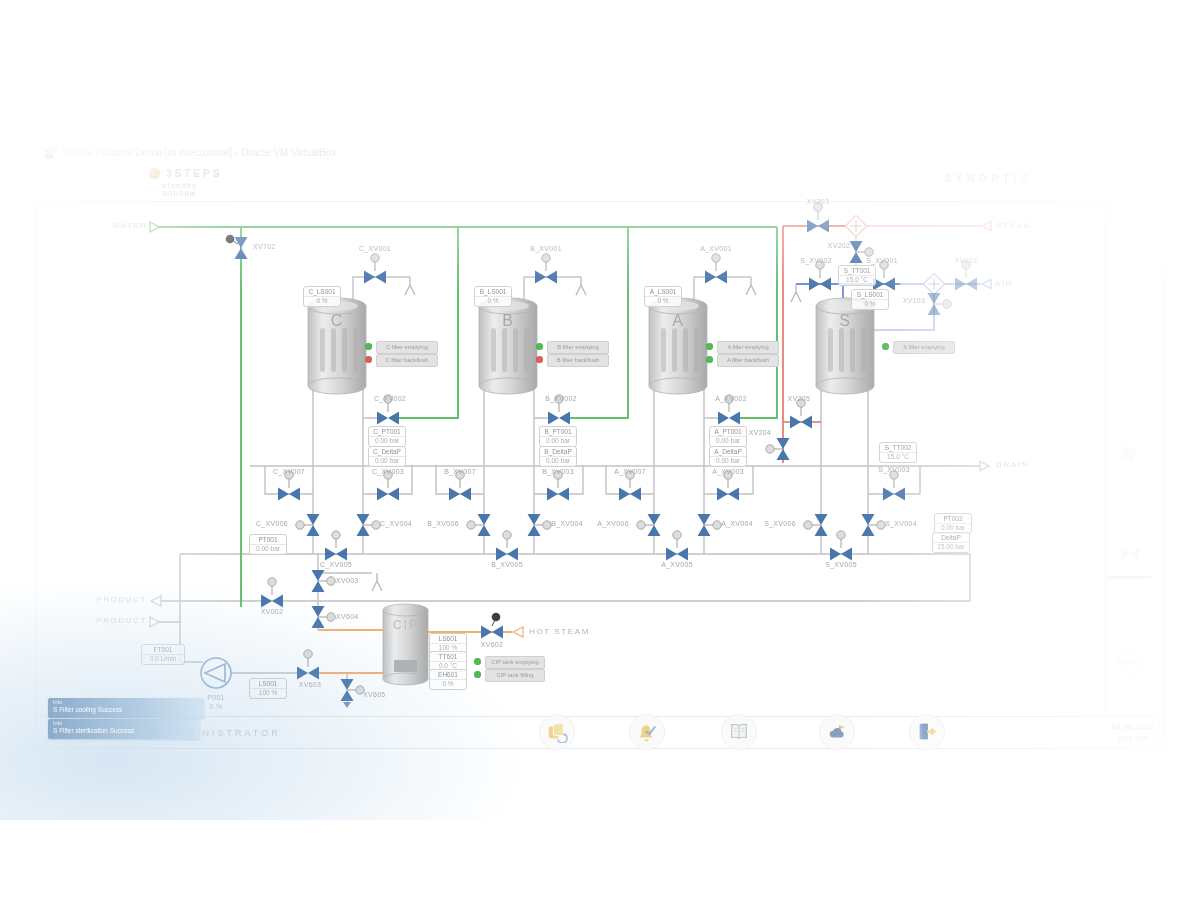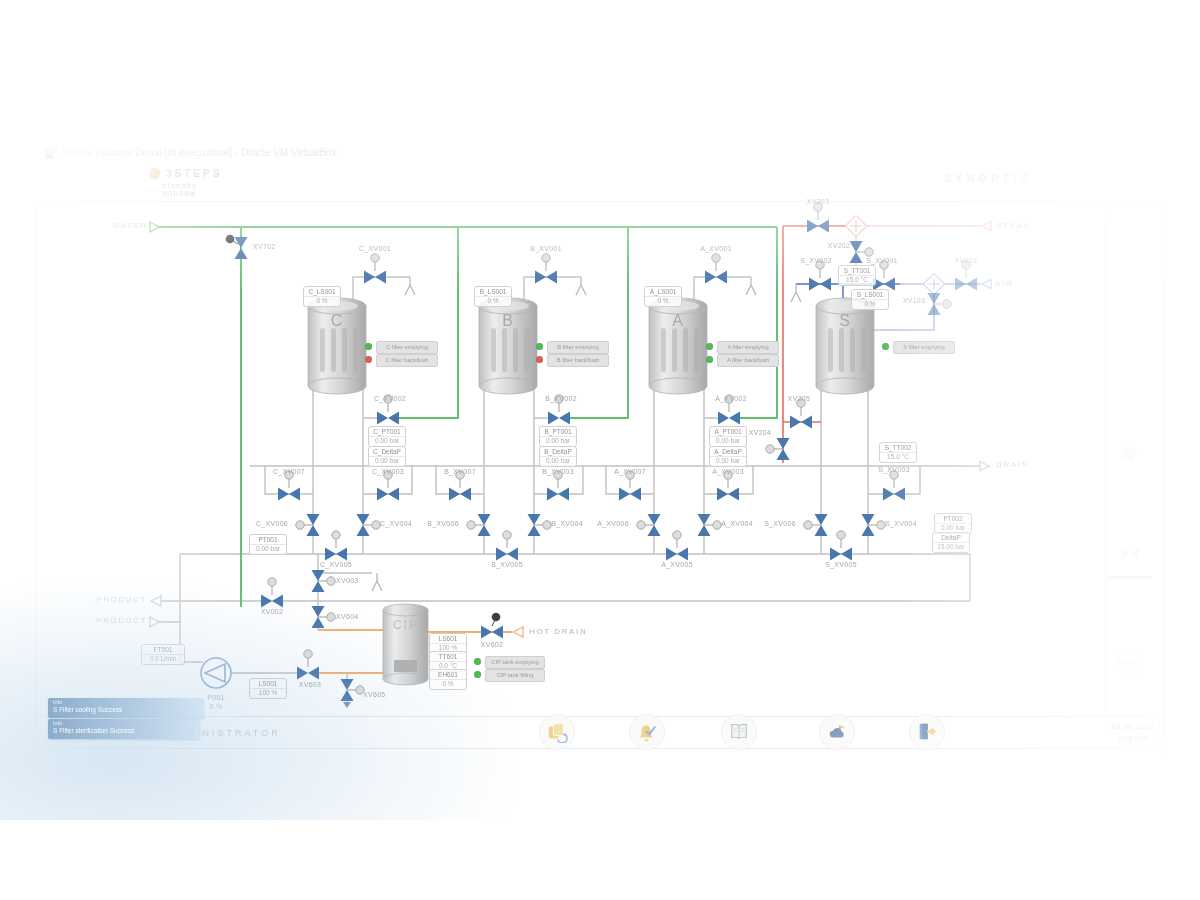--- a/index.html
+++ b/index.html
@@ -391,21 +391,21 @@
 
   <div class="tl" style="left:337px;top:312px">C</div>
   <div class="tl" style="left:508px;top:312px">B</div>
   <div class="tl" style="left:678px;top:312px">A</div>
   <div class="tl" style="left:845px;top:312px">S</div>
   <div class="cipl" style="left:406px;top:618px">CIP</div>
 
   <div class="sl slr" style="left:148px;top:221px">WATER</div>
   <div class="sl slr" style="left:147px;top:595px">PRODUCT</div>
   <div class="sl slr" style="left:147px;top:616px">PRODUCT</div>
-  <div class="sl" style="left:529px;top:627px;color:#a9a9a9">HOT DRAIN</div>
+  <div class="sl" style="left:529px;top:627px;color:#a9a9a9">HOT STEAM</div>
   <div class="sl" style="left:996px;top:221px;color:#e8c6c2">STEAM</div>
   <div class="sl" style="left:995px;top:279px;color:#c6cfec">AIR</div>
   <div class="sl" style="left:996px;top:460px;color:#c6c6c6">DRAIN</div>
 
   <div class="vl" style="left:375px;top:245px">C_XV001</div>
   <div class="vl" style="left:546px;top:245px">B_XV001</div>
   <div class="vl" style="left:716px;top:245px">A_XV001</div>
   <div class="vll" style="left:253px;top:243px">XV702</div>
   <div class="vl" style="left:818px;top:198px">XV203</div>
   <div class="vl" style="left:839px;top:242px">XV202</div>

